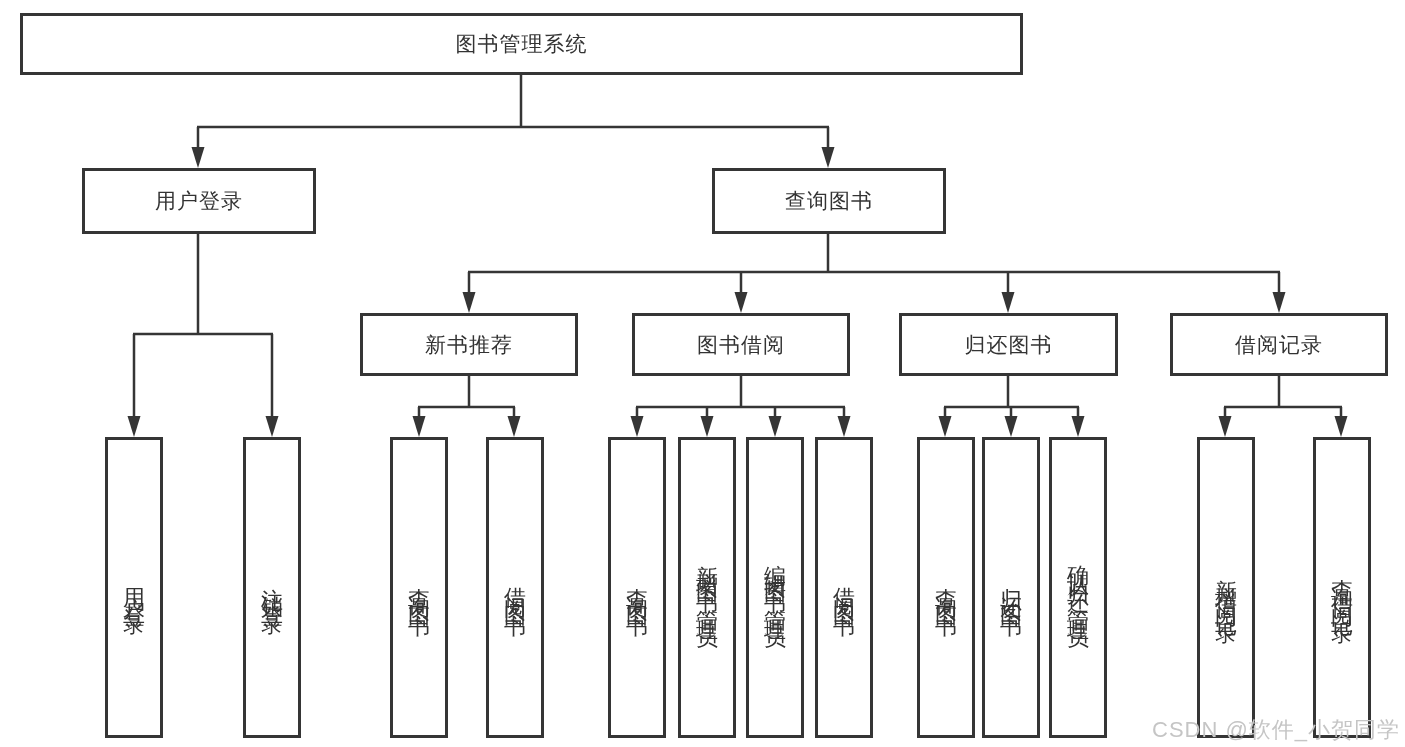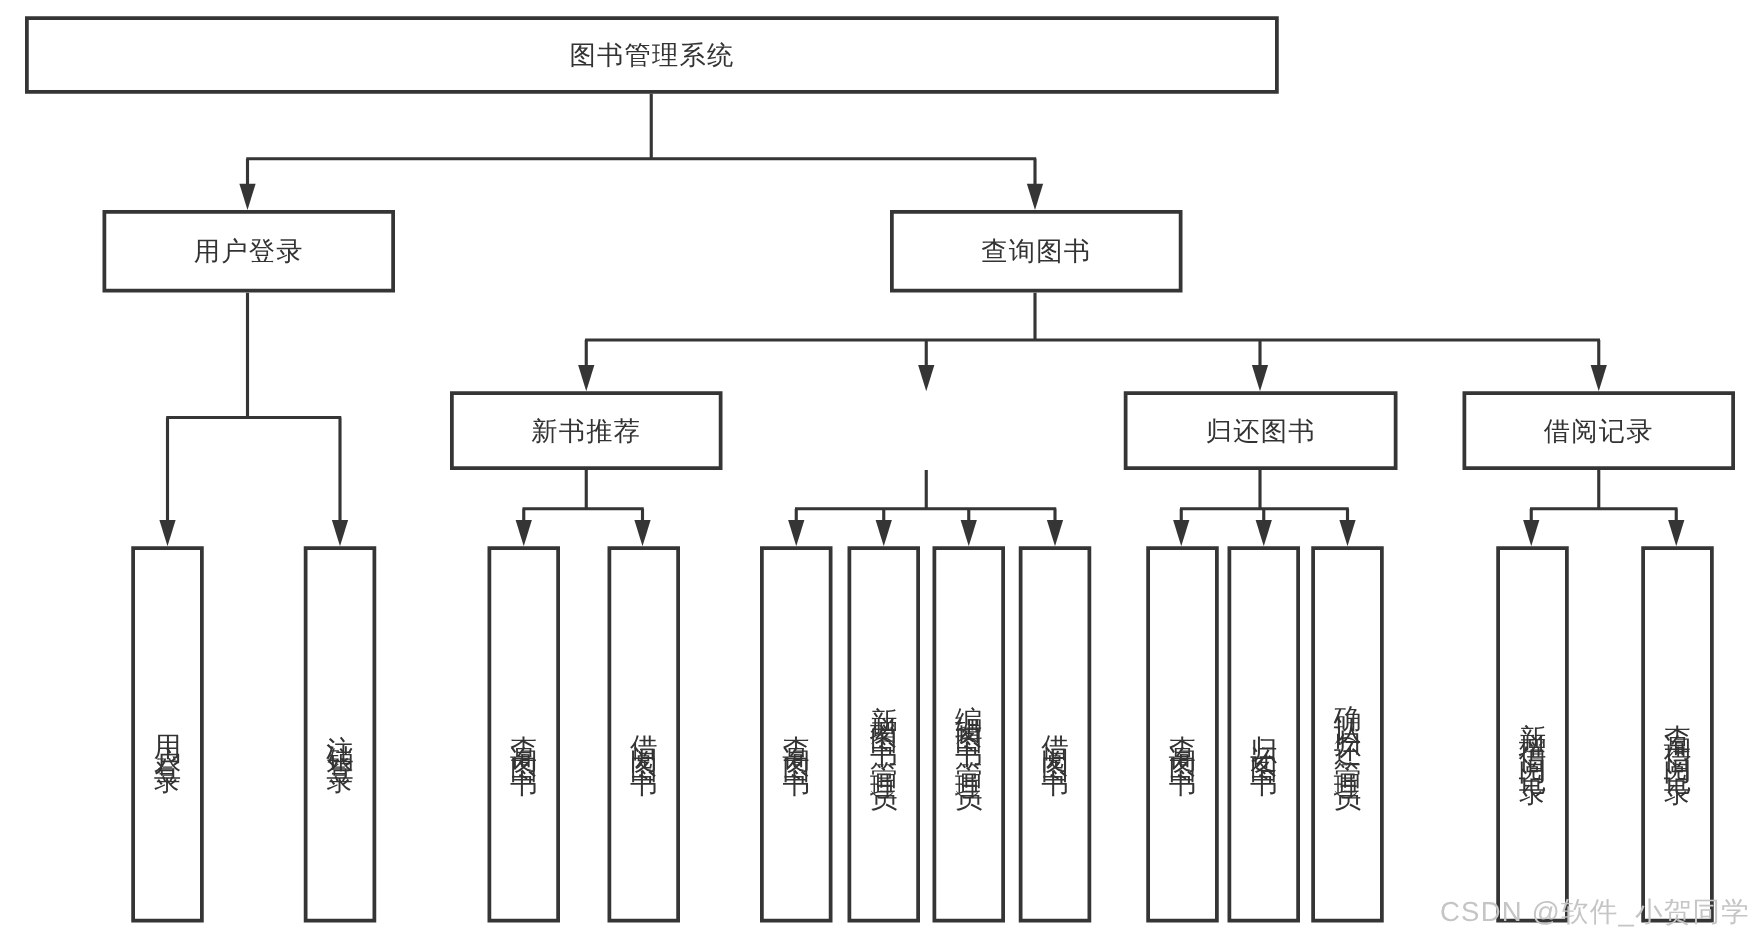--- a/index.html
+++ b/index.html
@@ -109,20 +109,23 @@
   <div class="node h n-login">
     <span>用户登录</span>
   </div>
   <div class="node h n-mgmt">
     <span>查询图书</span>
   </div>
 
   <div class="node h n-newbook">
     <span>新书推荐</span>
   </div>
+  <div class="node h n-borrowing">
+    <span>图书借阅</span>
+  </div>
   <div class="node h n-current">
     <span>归还图书</span>
   </div>
   <div class="node h n-records">
     <span>借阅记录</span>
   </div>
 
   <div class="node v vb v1">
     <span>用户登录</span>
   </div>

